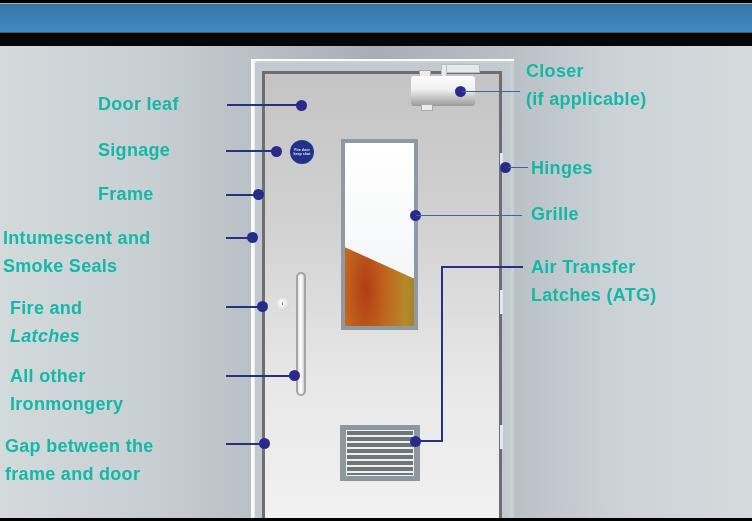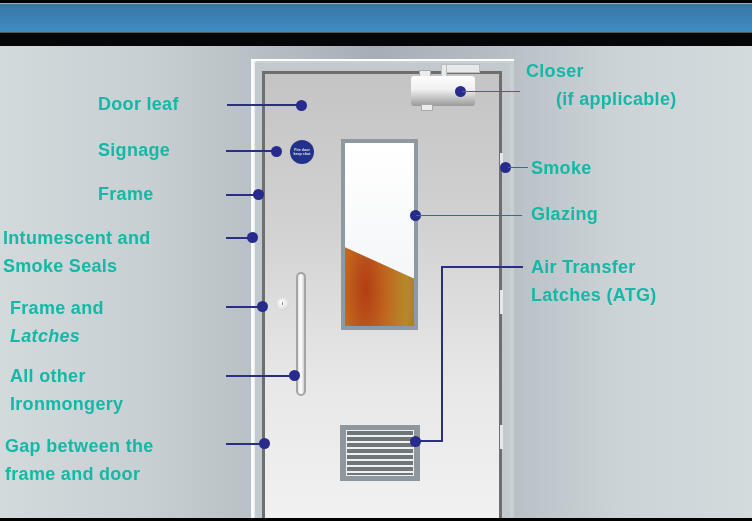--- a/index.html
+++ b/index.html
@@ -176,27 +176,27 @@
 <div class="line" style="left:441px;top:266px;width:82px;height:2px;"></div>
 <div class="line" style="left:441px;top:266px;width:2px;height:176px;"></div>
 <div class="line" style="left:418px;top:440px;width:25px;height:2px;"></div>
 <div class="dot" style="left:410px;top:436px;"></div>
 
 <div class="label" style="left:98px;top:90px;">Door leaf</div>
 <div class="label" style="left:98px;top:136px;">Signage</div>
 <div class="label" style="left:98px;top:180px;">Frame</div>
 <div class="label" style="left:3px;top:224px;text-align:right;">Intumescent and</div>
 <div class="label" style="left:3px;top:252px;">Smoke Seals</div>
-<div class="label" style="left:10px;top:294px;">Frame and</div>
+<div class="label" style="left:10px;top:294px;">Fire and</div>
 <div class="label" style="left:10px;top:322px;font-style:italic;">Latches</div>
 <div class="label" style="left:10px;top:362px;">All other</div>
 <div class="label" style="left:10px;top:390px;">Ironmongery</div>
 <div class="label" style="left:5px;top:432px;">Gap between the</div>
 <div class="label" style="left:5px;top:460px;">frame and door</div>
 
 <div class="label" style="left:526px;top:57px;">Closer</div>
-<div class="label" style="left:556px;top:85px;">(if applicable)</div>
-<div class="label" style="left:531px;top:154px;">Smoke</div>
-<div class="label" style="left:531px;top:200px;">Glazing</div>
+<div class="label" style="left:526px;top:85px;">(if applicable)</div>
+<div class="label" style="left:531px;top:154px;">Hinges</div>
+<div class="label" style="left:531px;top:200px;">Grille</div>
 <div class="label" style="left:531px;top:253px;">Air Transfer</div>
 <div class="label" style="left:531px;top:281px;">Latches (ATG)</div>
 
 <div class="bottom-strip"></div>
 
 </body></html>

